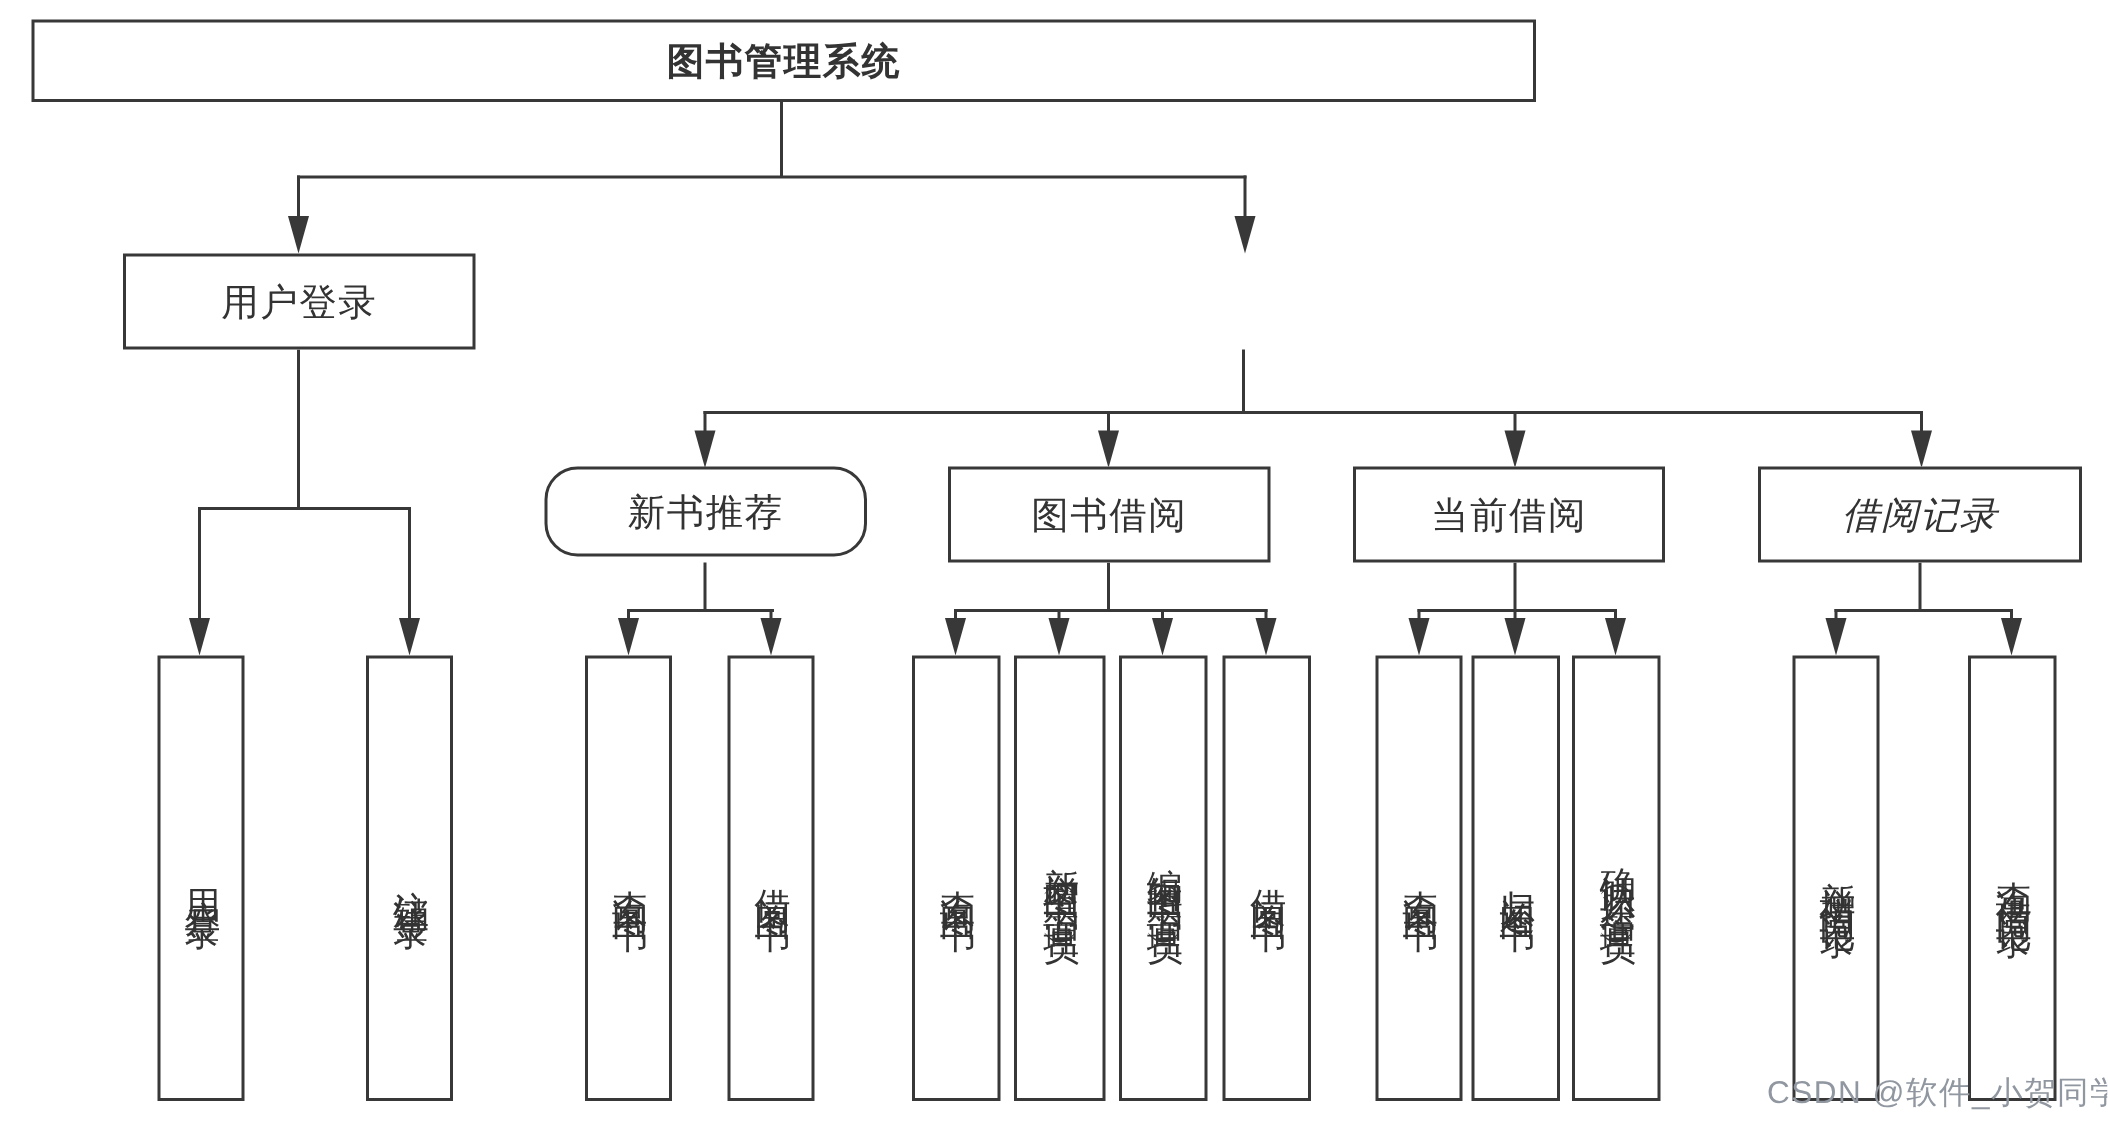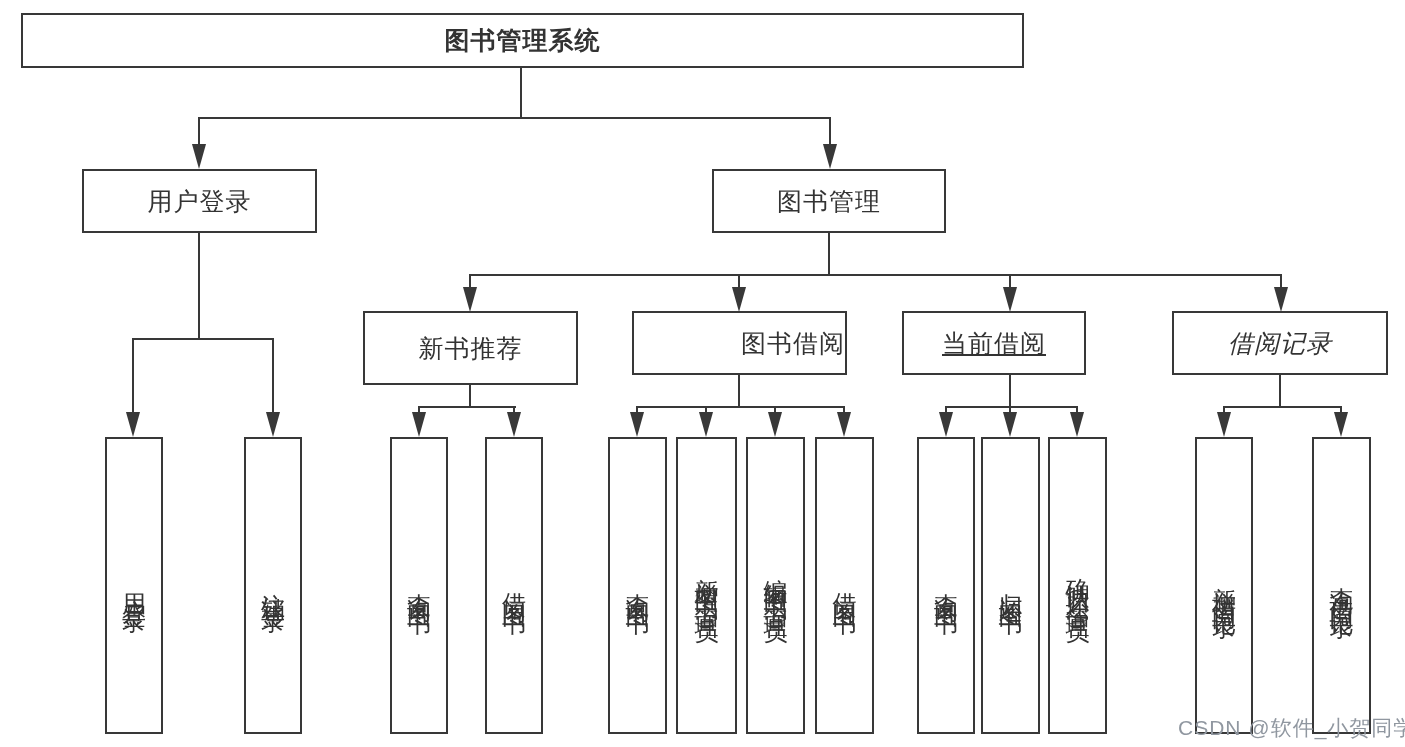--- a/index.html
+++ b/index.html
@@ -63,31 +63,28 @@
 
 <div id="stage">
 
   <div class="hbox" style="left:21px;top:13px;width:1003px;height:55px;font-weight:bold;">
     <span>图书管理系统</span>
   </div>
 
   <div class="hbox" style="left:82px;top:169px;width:235px;height:64px;">
     <span>用户登录</span>
   </div>
-  <div class="hbox" style="left:712px;top:169px;width:234px;height:64px;">
-    <span>图书管理</span>
-  </div>
 
-  <div class="hbox" style="left:363px;top:311px;width:215px;height:74px;">
+  <div class="hbox" style="left:363px;top:311px;width:215px;height:60px;border-radius:22px;">
     <span>新书推荐</span>
   </div>
-  <div class="hbox" style="left:632px;top:311px;width:215px;height:64px;justify-content:flex-end;">
+  <div class="hbox" style="left:632px;top:311px;width:215px;height:64px;">
     <span>图书借阅</span>
   </div>
-  <div class="hbox" style="left:902px;top:311px;width:184px;height:64px;text-decoration:underline;">
+  <div class="hbox" style="left:902px;top:311px;width:208px;height:64px;">
     <span>当前借阅</span>
   </div>
   <div class="hbox" style="left:1172px;top:311px;width:216px;height:64px;font-style:italic;">
     <span>借阅记录</span>
   </div>
 
   <div class="vbox" style="left:105px;top:437px;width:58px;height:297px;">
     <span>用户登录</span>
   </div>
   <div class="vbox" style="left:244px;top:437px;width:58px;height:297px;">

